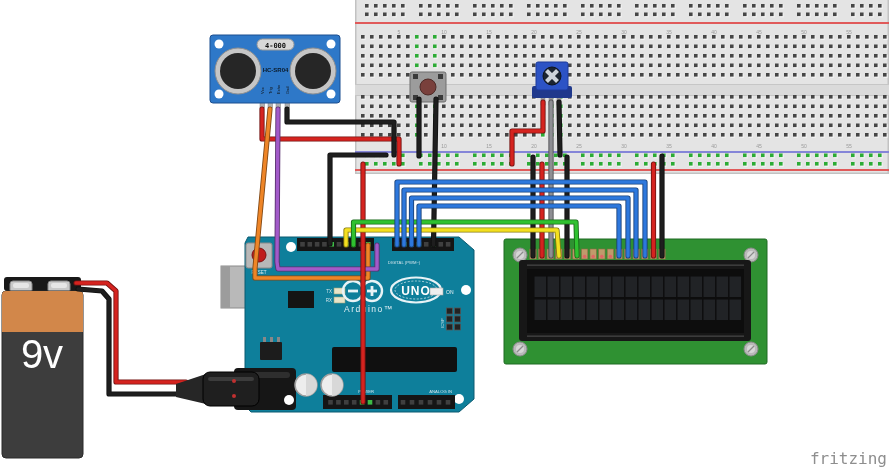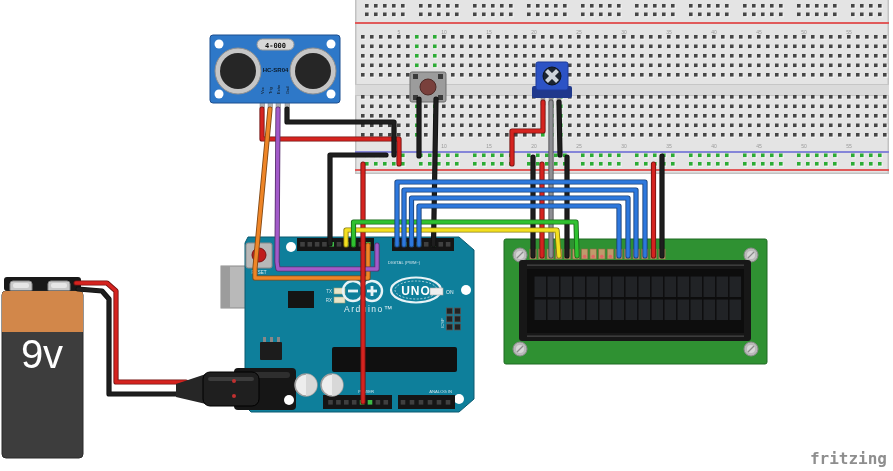--- a/index.html
+++ b/index.html
@@ -1,21 +1,21 @@
 <!DOCTYPE html>
 <html><head>
 <meta charset="utf-8">
 <style>
   html,body{margin:0;padding:0;background:#fff;}
   .canvas{position:relative;width:893px;height:471px;background:#ffffff;overflow:hidden;
           font-family:"Liberation Sans",sans-serif;}
   svg text{font-family:"Liberation Sans",sans-serif;}
   svg text.mono{font-family:"DejaVu Sans Mono",monospace;}
   .watermark{position:absolute;right:6px;bottom:3px;color:#8e8e8e;
-             font-family:"DejaVu Sans Mono",monospace;font-weight:bold;font-size:16px;letter-spacing:0px;text-align:right;}
+             font-family:"DejaVu Sans Mono",monospace;font-weight:normal;font-size:16px;letter-spacing:0px;text-align:right;}
 </style>
 </head>
 <body>
 
 <div class="canvas">
 <svg width="893" height="471" viewBox="0 0 893 471">
 
   <g id="breadboard">
     <rect x="355" y="0" width="534" height="174" fill="#e4e4e4"></rect>
     <rect x="355" y="0" width="1.5" height="174" fill="#c2c2c2"></rect>

